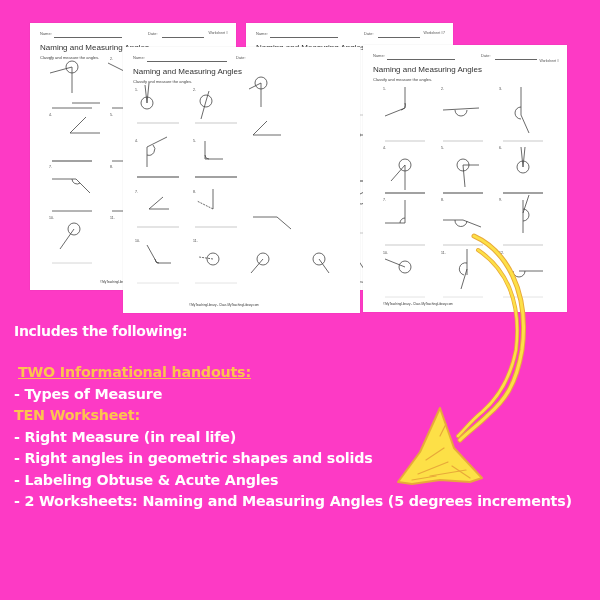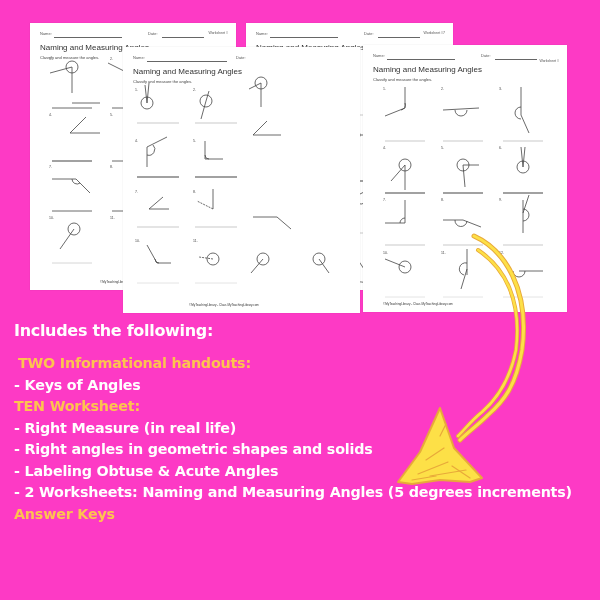--- a/index.html
+++ b/index.html
@@ -10,23 +10,23 @@
   .sheet .hdr .nameline { position:absolute; left:14px; width:68px; top:6px; border-bottom:0.6px solid #666; }
   .sheet .hdr .date { position:absolute; left:108px; top:0; }
   .sheet .hdr .dateline { position:absolute; left:122px; width:42px; top:6px; border-bottom:0.6px solid #666; }
   .sheet .hdr .wsno { position:absolute; right:0; top:0; font-size:3.5px; }
   .sheet .title { position:absolute; left:10px; top:20px; font-size:8px; color:#333; font-family:"Liberation Sans", sans-serif; white-space:nowrap; }
   .sheet .instr { position:absolute; left:10px; top:32px; font-size:4px; color:#444; font-family:"Liberation Sans", sans-serif; white-space:nowrap; }
   .sheet .footer { position:absolute; bottom:6px; font-size:3px; color:#333; font-family:"Liberation Sans", sans-serif; white-space:nowrap; }
   .sheet svg.grid { position:absolute; left:0; top:0; }
   .content { position:absolute; left:14px; top:318px; width:580px; }
   .line { font-family:"DejaVu Sans", sans-serif; font-weight:bold; color:#ffffff; font-size:14.3px; line-height:21.5px; white-space:nowrap; letter-spacing:-0.2px; }
-  .headline { font-size:16px; line-height:26px; margin-bottom:9px; letter-spacing:-0.3px; }
+  .headline { font-size:14px; line-height:26px; margin-bottom:18px; letter-spacing:-0.3px; }
   .sub { color:#fdc34f; }
-  .indent { padding-left:4px; }
+  .indent { padding-left:4px;text-decoration:underline; }
   .arrow { position:absolute; left:0; top:0; pointer-events:none; }
 </style>
 </head>
 <body>
 
 <div class="sheet" style="left:30px;top:23px;width:206px;height:267px;">
   <div class="hdr">
     <span class="name">Name:</span>
     <span class="nameline"></span>
     <span class="date">Date:</span>
@@ -271,27 +271,26 @@
       <text x="78" y="209">11.</text>
       <text x="136" y="209">12.</text>
     </g>
   </svg>
   <div class="footer" style="left:20px;">©MyTeachingLibrary - Class MyTeachingLibrary.com</div>
 </div>
 
 <div class="content">
   <div class="line headline">Includes the following:</div>
   <div class="line sub indent">TWO Informational handouts:</div>
-  <div class="line">- Keys of Angles</div>
+  <div class="line">- Types of Measure</div>
   <div class="line sub">TEN Worksheet:</div>
   <div class="line">- Right Measure (in real life)</div>
   <div class="line">- Right angles in geometric shapes and solids</div>
   <div class="line">- Labeling Obtuse &amp; Acute Angles</div>
   <div class="line">- 2 Worksheets: Naming and Measuring Angles (5 degrees increments)</div>
-  <div class="line sub">Answer Keys</div>
 </div>
 
 <svg class="arrow" width="600" height="600" viewBox="0 0 600 600">
   <g fill="none" stroke-linecap="round">
     <path d="M474 236 C505 250 530 290 522 350 C516 385 505 400 488 415 C478 425 468 432 460 440" stroke="#e8a93a" stroke-width="5"></path>
     <path d="M474 236 C505 250 530 290 522 350 C516 385 505 400 488 415 C478 425 468 432 460 440" stroke="#fde047" stroke-width="3"></path>
     <path d="M478 250 C505 268 522 300 516 350 C510 380 498 398 482 412 C472 420 466 428 458 436" stroke="#e8a93a" stroke-width="4"></path>
     <path d="M478 250 C505 268 522 300 516 350 C510 380 498 398 482 412 C472 420 466 428 458 436" stroke="#fde047" stroke-width="2.4"></path>
   </g>
   <path d="M440 408 L454 448 L482 478 L470 482 L440 480 L412 484 L398 482 L420 452 Z" fill="#fde047" stroke="#e8a93a" stroke-width="2" stroke-linejoin="round"></path>

